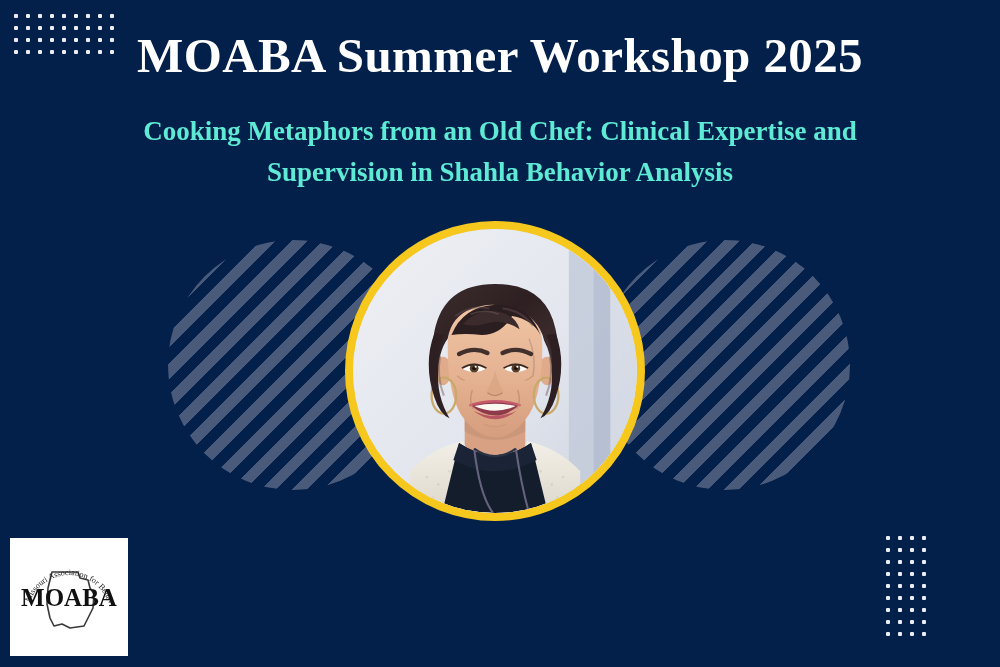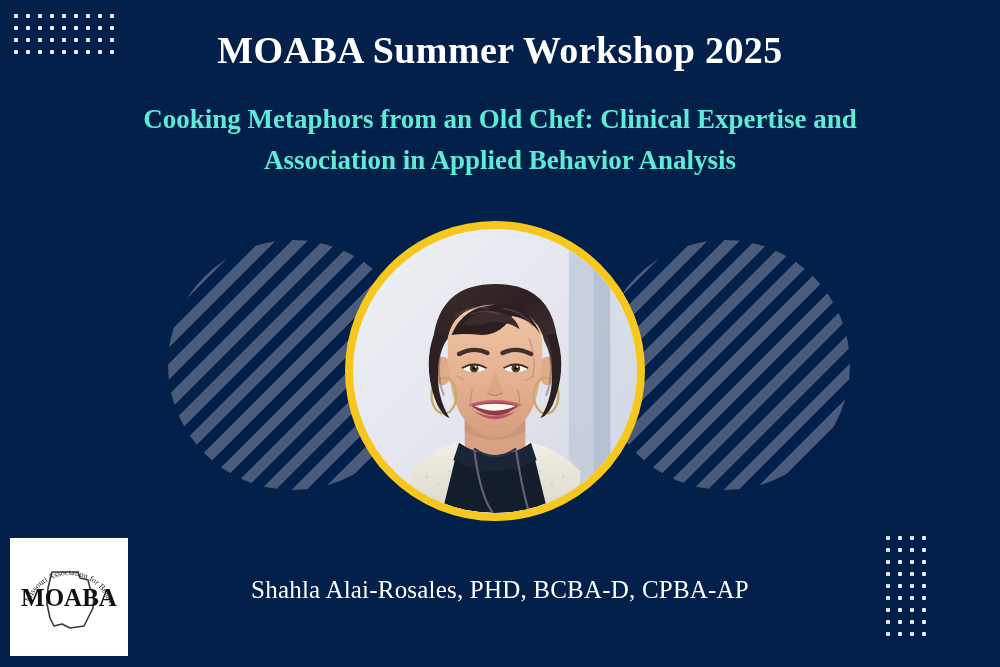--- a/index.html
+++ b/index.html
@@ -67,21 +67,21 @@
   #title-block {
     position: absolute;
     left: 0;
     top: 30px;
     width: 1000px;
     z-index: 5;
     text-align: center;
   }
   #page-title {
     color: #ffffff;
-    font-size: 38px;
+    font-size: 49px;
     font-weight: bold;
     letter-spacing: 0.4px;
     line-height: 1.08;
   }
   #subtitle {
     margin-top: 28px;
     color: #5eead4;
     font-size: 27px;
     font-weight: bold;
     line-height: 1.52;
@@ -218,21 +218,21 @@
     <span class="dot"></span>
       <span class="dot"></span>
       <span class="dot"></span>
       <span class="dot"></span>
   </div>
 
   <div id="title-block">
     <div id="page-title">MOABA Summer Workshop 2025</div>
     <div id="subtitle">
       <div>Cooking Metaphors from an Old Chef: Clinical Expertise and</div>
-      <div>Association in Applied Behavior Analysis</div>
+      <div>Supervision in Shahla Behavior Analysis</div>
     </div>
   </div>
 
   <div id="portrait-frame">
     <div id="portrait-photo">
       <svg viewBox="0 0 300 300" preserveAspectRatio="xMidYMid slice">
         <defs>
           <linearGradient id="bgWall" x1="0" y1="0" x2="1" y2="1">
             <stop offset="0%" stop-color="#eef0f4"></stop>
             <stop offset="55%" stop-color="#e3e6ee"></stop>
@@ -349,21 +349,20 @@
 
           <path d="M126 170 Q122 182 127 190" stroke="#c18b6c" stroke-width="1.5" fill="none" opacity="0.8"></path>
           <path d="M174 170 Q178 182 173 190" stroke="#c18b6c" stroke-width="1.5" fill="none" opacity="0.8"></path>
 
           <path d="M138 206 Q150 212 162 206" stroke="#cb9475" stroke-width="1.3" fill="none" opacity="0.7"></path>
         </g>
       </svg>
     </div>
   </div>
 
-  <div id="speaker-name">Shahla Alai-Rosales, PHD, BCBA-D, CPBA-AP</div>
 
   <div id="logo-card">
     <svg viewBox="0 0 110 110">
       <defs>
         <path id="arcTop" d="M 14 66 A 42 42 0 0 1 96 66" fill="none"></path>
         <path id="arcBottomL" d="M 16 44 A 40 40 0 0 0 26 86" fill="none"></path>
       </defs>
       <rect x="0" y="0" width="110" height="110" fill="#ffffff"></rect>
 
       <path d="M38 30 L64 30 L66 36 L74 38 L76 46 L80 52 L79 66 L74 76 L70 84

